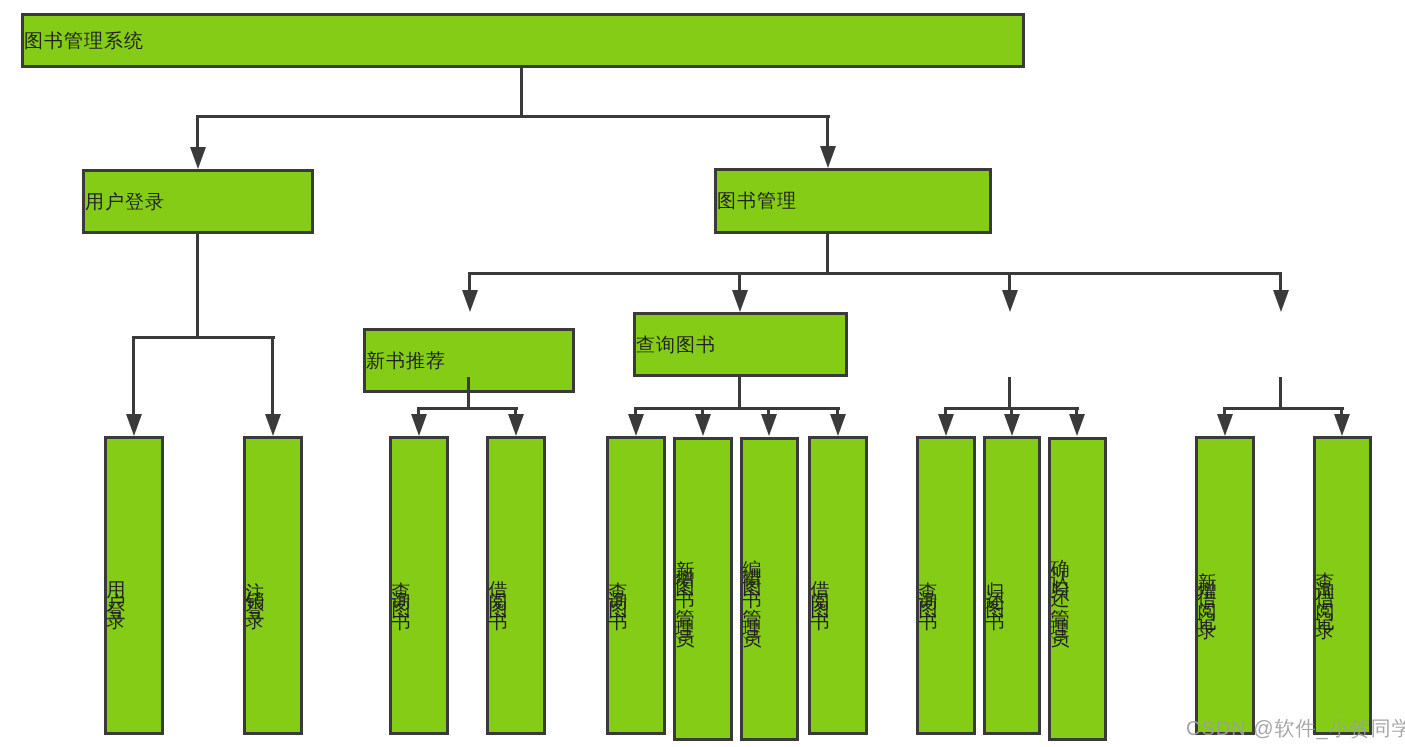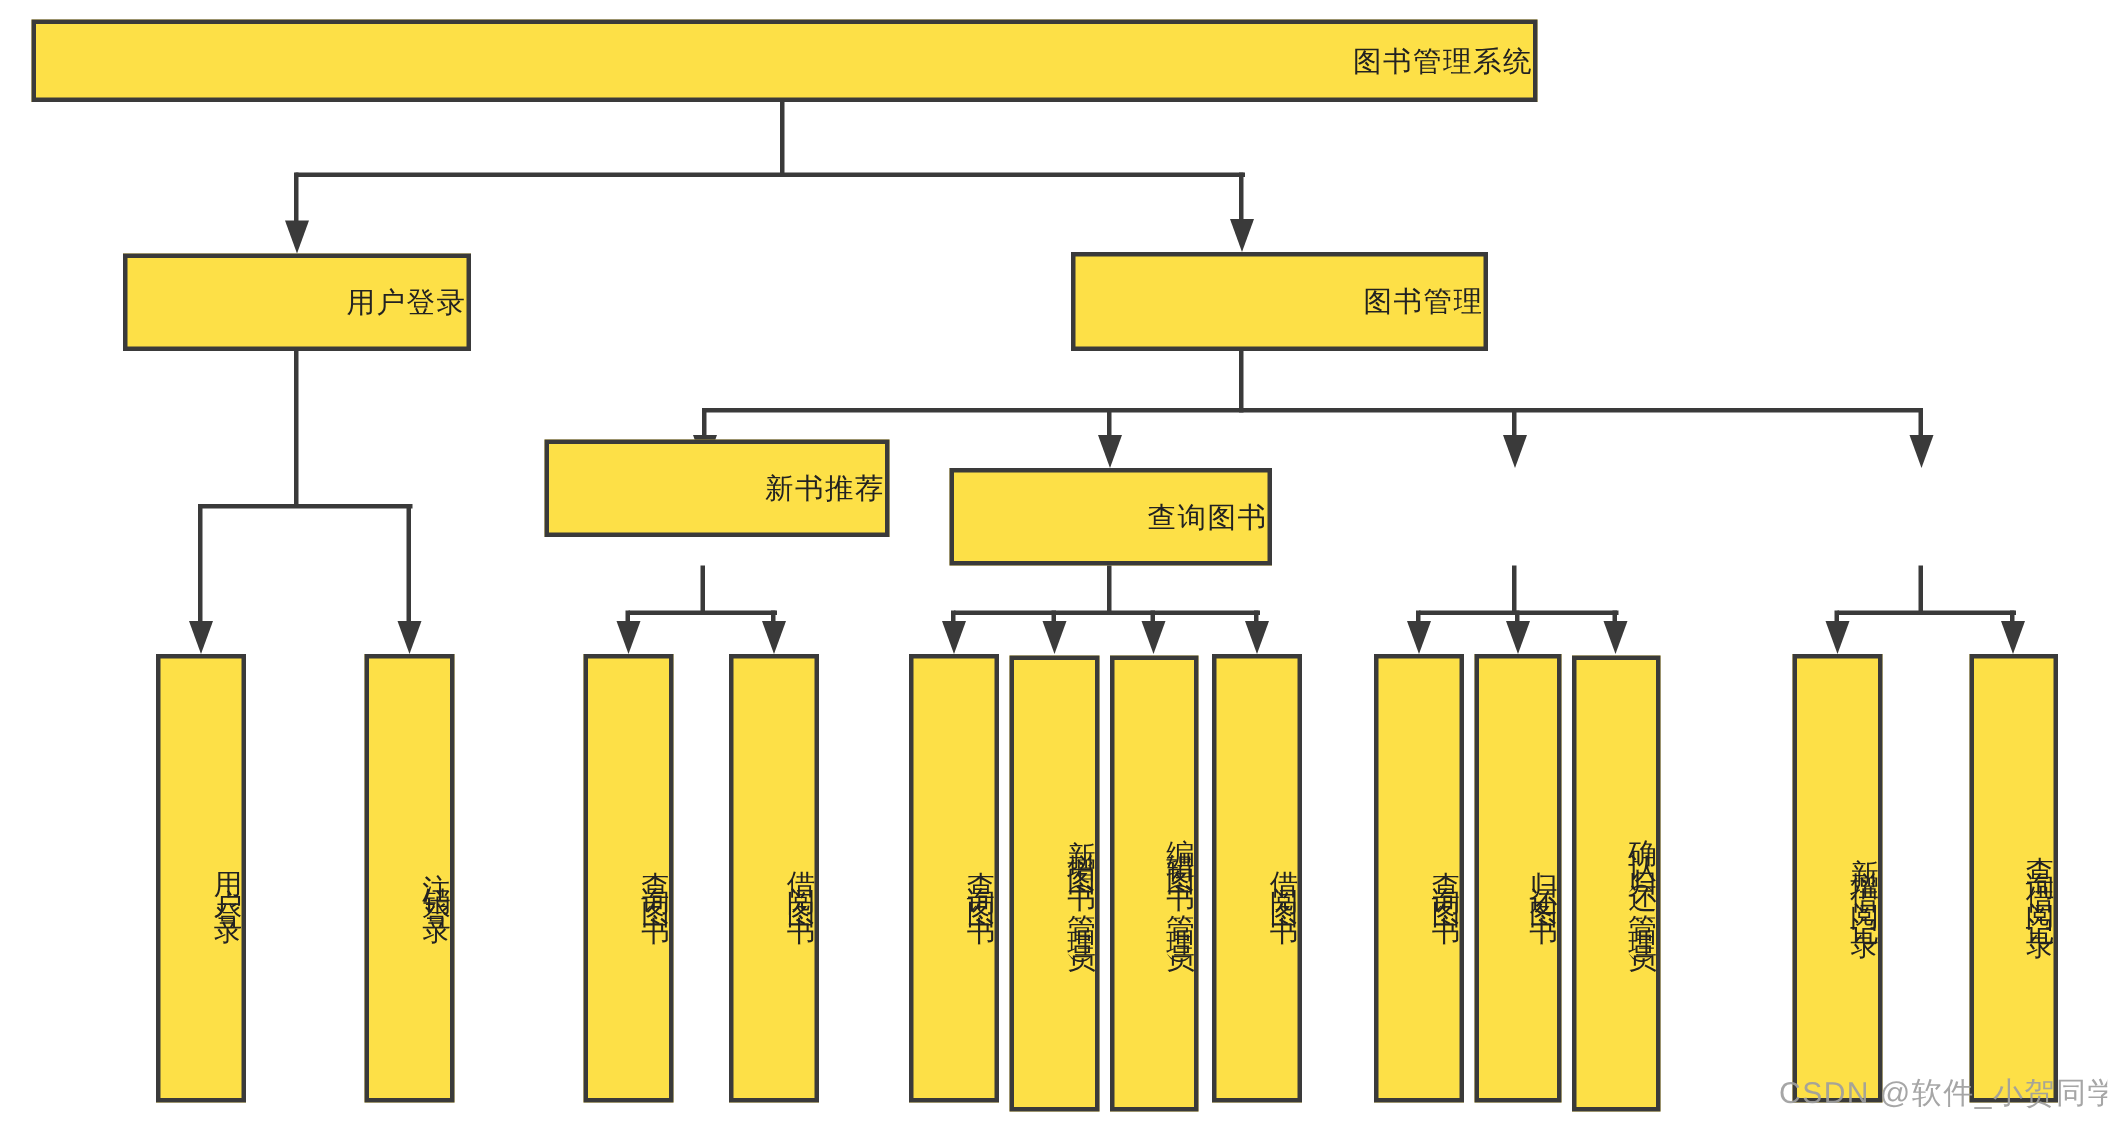--- a/index.html
+++ b/index.html
@@ -12,24 +12,24 @@
     position:relative;
     width:1405px;height:747px;
     background:var(--bg);
     overflow:hidden;
     font-family:"Liberation Sans", sans-serif;
   }
   .box{
     position:absolute;
     box-sizing:border-box;
     border:3px solid var(--line);
-    background:#fde047;
+    background:#84cc16;
     display:flex;
     align-items:center;
-    justify-content:flex-end;
+    justify-content:flex-start;
     color:var(--text);
   }
   .hlbl{
     font-size:19px;
     letter-spacing:1px;
     white-space:nowrap;
   }
   .vlbl{
     writing-mode:vertical-rl;
     font-size:19px;
@@ -80,21 +80,21 @@
   <div class="hline" style="left:469px;top:272px;width:813px"></div>
   <div class="vline" style="left:468px;top:272px;height:20px"></div>
   <div class="arrow" style="left:462px;top:290px"></div>
   <div class="vline" style="left:738px;top:272px;height:20px"></div>
   <div class="arrow" style="left:732px;top:290px"></div>
   <div class="vline" style="left:1008px;top:272px;height:20px"></div>
   <div class="arrow" style="left:1002px;top:290px"></div>
   <div class="vline" style="left:1279px;top:272px;height:20px"></div>
   <div class="arrow" style="left:1273px;top:290px"></div>
 
-  <div class="box" style="left:363px;top:293px;width:230px;height:65px">
+  <div class="box" style="left:363px;top:328px;width:212px;height:65px">
     <span class="hlbl">新书推荐</span>
   </div>
   <div class="box" style="left:633px;top:312px;width:215px;height:65px">
     <span class="hlbl">查询图书</span>
   </div>
 
   <div class="vline" style="left:196px;top:234px;height:104px"></div>
   <div class="hline" style="left:133px;top:336px;width:142px"></div>
   <div class="vline" style="left:132px;top:336px;height:80px"></div>
   <div class="arrow" style="left:126px;top:414px"></div>

